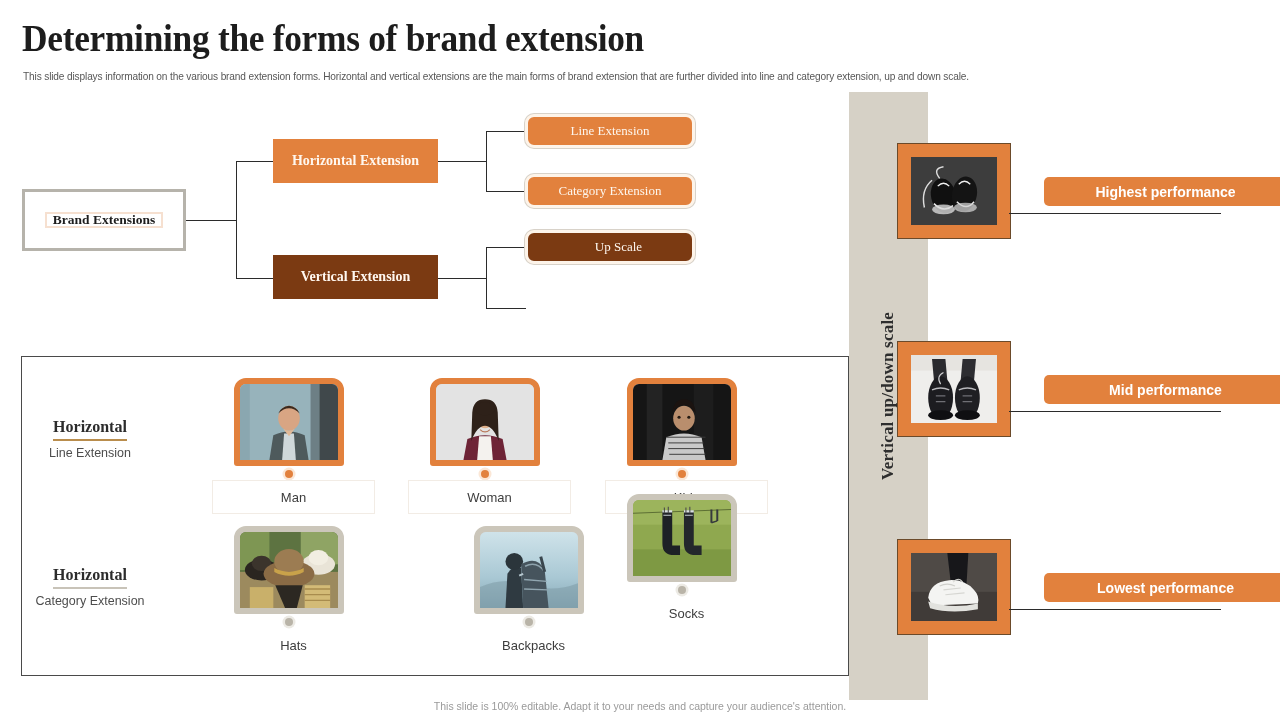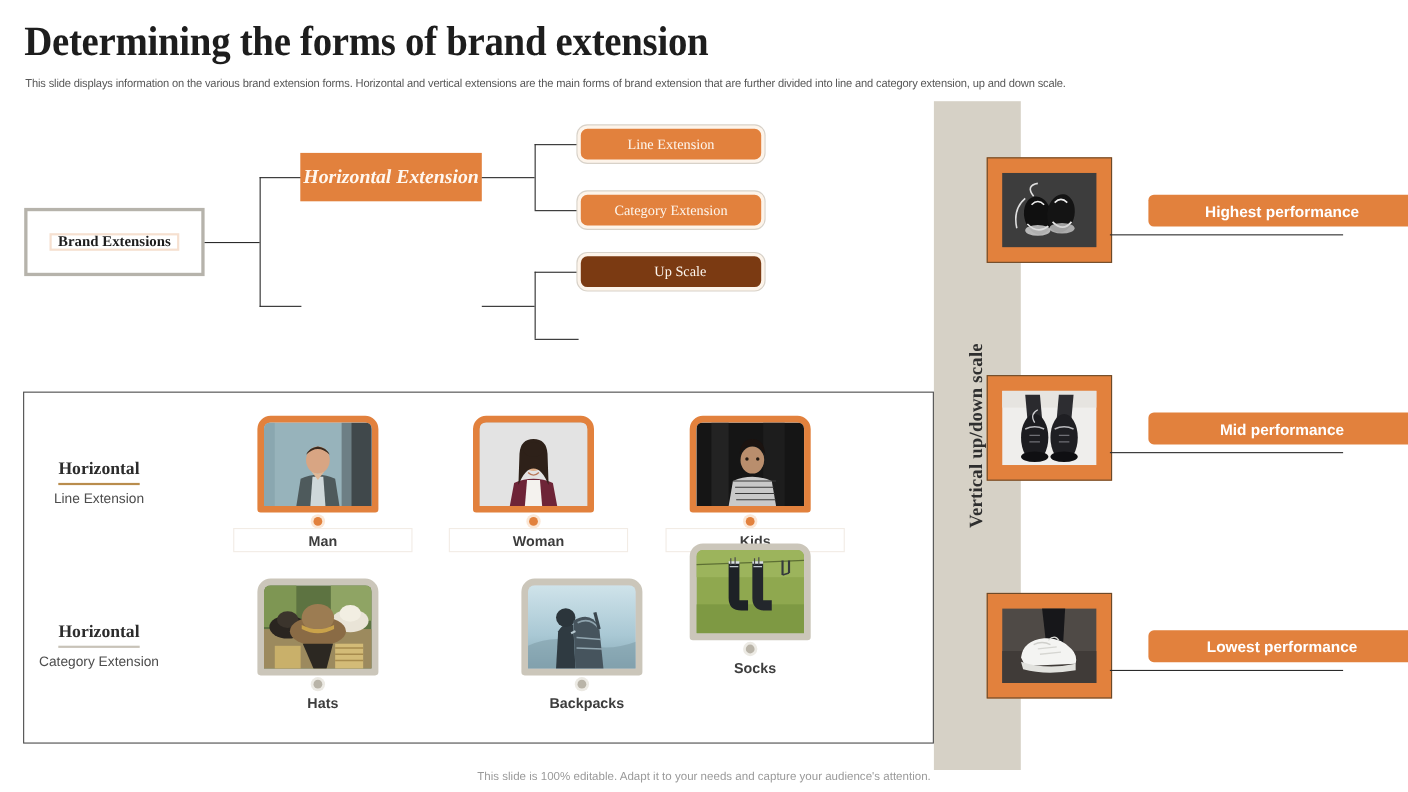--- a/index.html
+++ b/index.html
@@ -105,25 +105,24 @@
   .node-branch {
     position: absolute;
     width: 165px;
     height: 44px;
     display: flex;
     align-items: center;
     justify-content: center;
     text-align: center;
     font-family: "Liberation Serif", serif;
     font-weight: 700;
-    font-size: 18px;
+    font-size: 14px;
     line-height: 1.22;
     color: #fff7ef;
     box-sizing: border-box;
-    font-style: italic;
   }
   .node-branch.horizontal { left: 273px; top: 139px; background: #e2813d; }
   .node-branch.vertical   { left: 273px; top: 255px; background: #7b3a12; }
 
   .node-leaf {
     position: absolute;
     width: 170px;
     height: 34px;
     border-radius: 9px;
     display: flex;
@@ -206,29 +205,29 @@
     background: #e2813d;
     box-shadow: 0 0 0 2.5px #fbe7d6;
   }
   .photo-card.cat .dot { background: #b9b4a8; box-shadow: 0 0 0 2.5px #eceae4; }
 
   .caption {
     position: absolute;
     left: -22px;
     top: 102px;
     width: 163px;
-    height: 22px;
+    height: 34px;
     border: 1px solid #f2ece5;
     background: #ffffff;
     box-sizing: border-box;
     display: flex;
     align-items: center;
     justify-content: center;
     font-size: 13px;
-    font-weight: 700;
+    font-weight: 400;
     color: #3d3d3d;
   }
   .photo-card.cat .caption { border-color: transparent; background: transparent; }
 
   
   .perf-item { position: absolute; }
   .perf-thumb {
     position: absolute;
     width: 114px;
     height: 96px;
@@ -291,20 +290,23 @@
     <div class="node-root-inner">Brand Extensions</div>
   </div>
 
   <div class="conn h" style="left:186px; top:220px; width:50px;"></div>
   <div class="conn v" style="left:236px; top:161px; height:118px;"></div>
   <div class="conn h" style="left:236px; top:161px; width:38px;"></div>
   <div class="conn h" style="left:236px; top:278px; width:38px;"></div>
 
   <div class="node-branch horizontal">
     <span>Horizontal Extension</span>
+  </div>
+  <div class="node-branch vertical">
+    <span>Vertical Extension</span>
   </div>
 
   <div class="conn h" style="left:438px; top:161px; width:48px;"></div>
   <div class="conn v" style="left:486px; top:131px; height:60px;"></div>
   <div class="conn h" style="left:486px; top:131px; width:40px;"></div>
   <div class="conn h" style="left:486px; top:191px; width:40px;"></div>
 
   <div class="conn h" style="left:438px; top:278px; width:48px;"></div>
   <div class="conn v" style="left:486px; top:247px; height:61px;"></div>
   <div class="conn h" style="left:486px; top:247px; width:40px;"></div>

